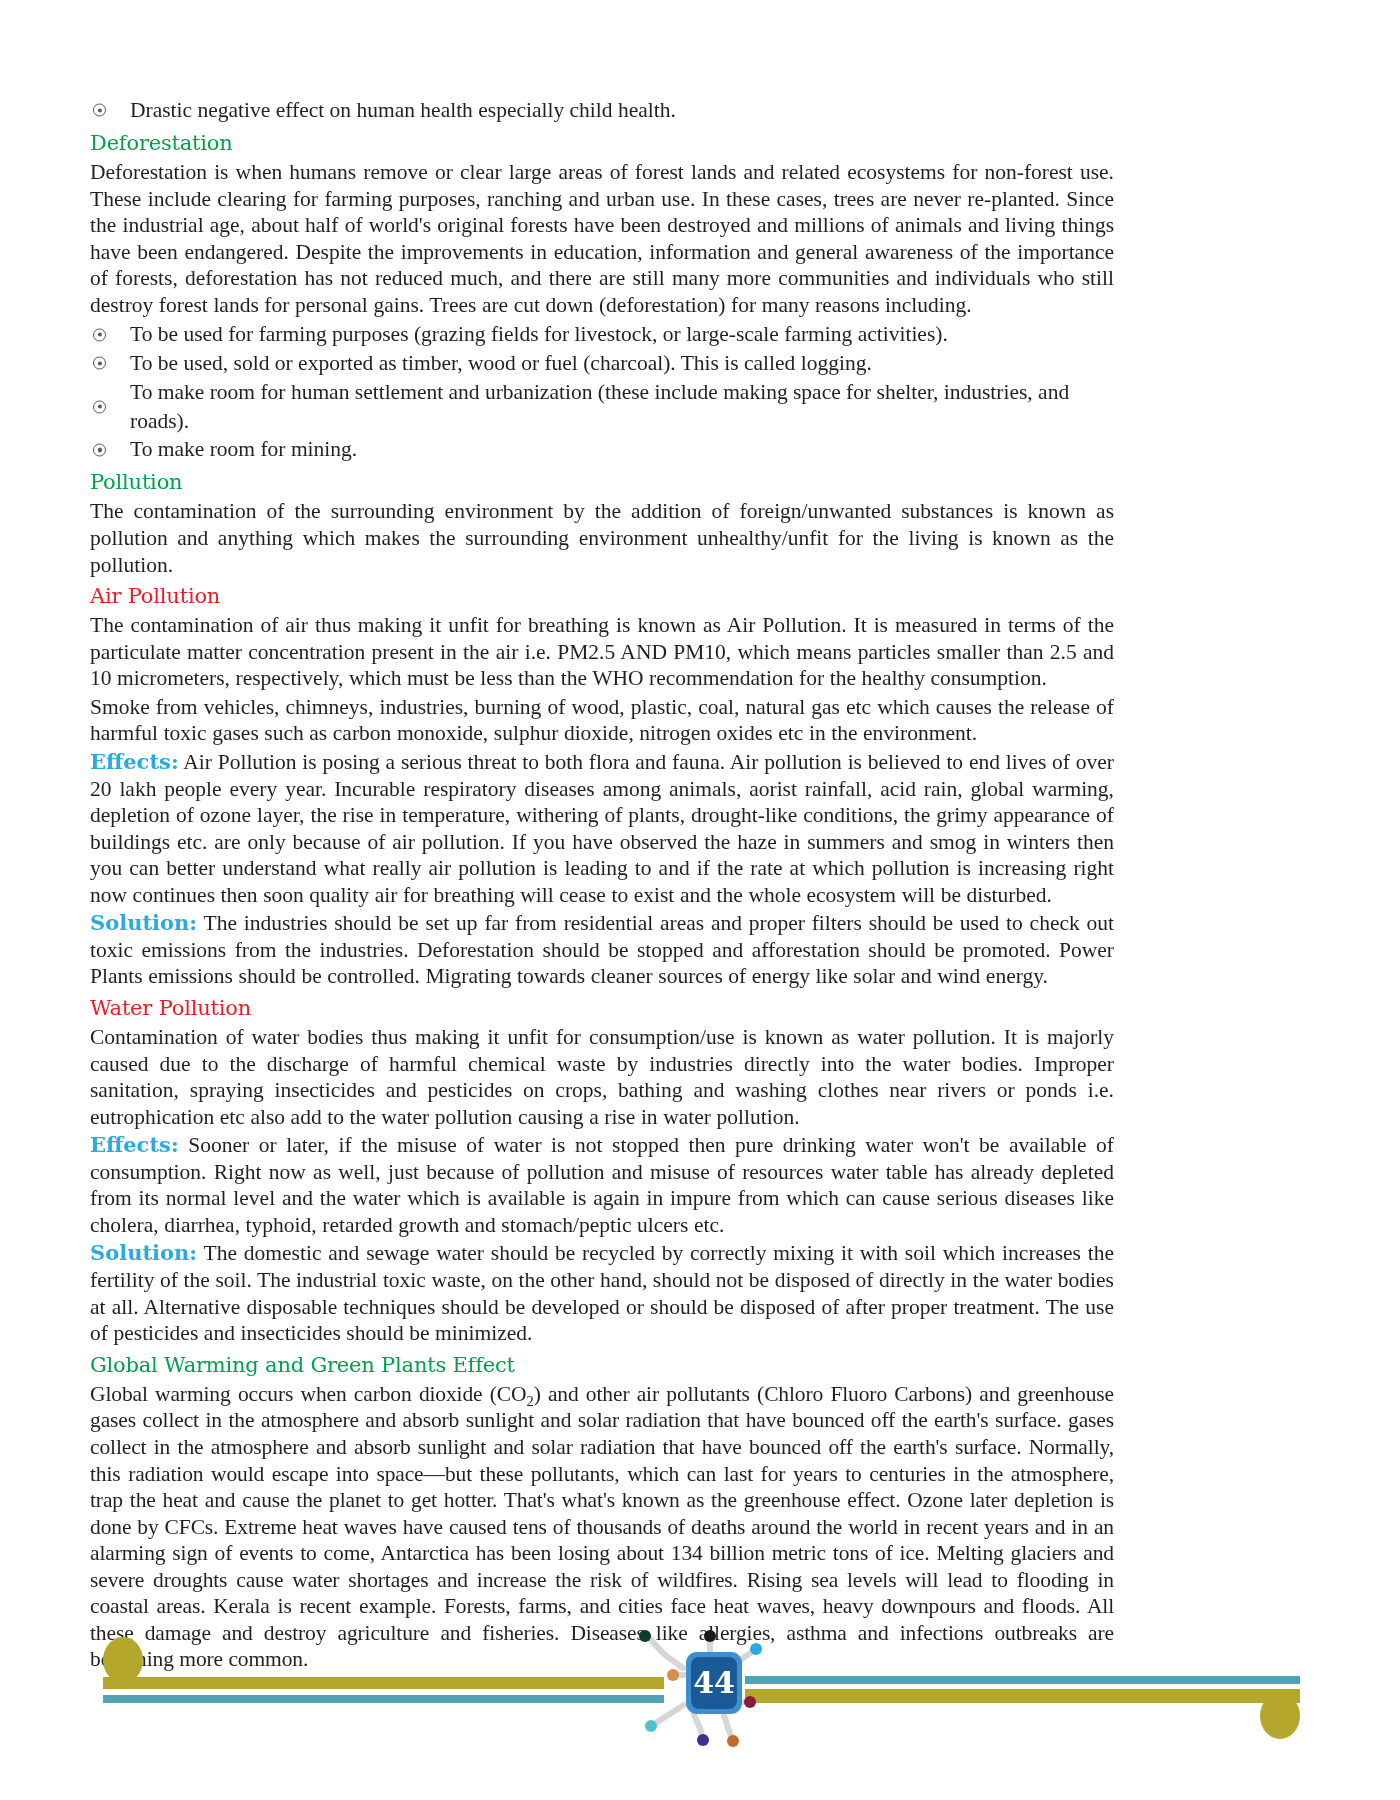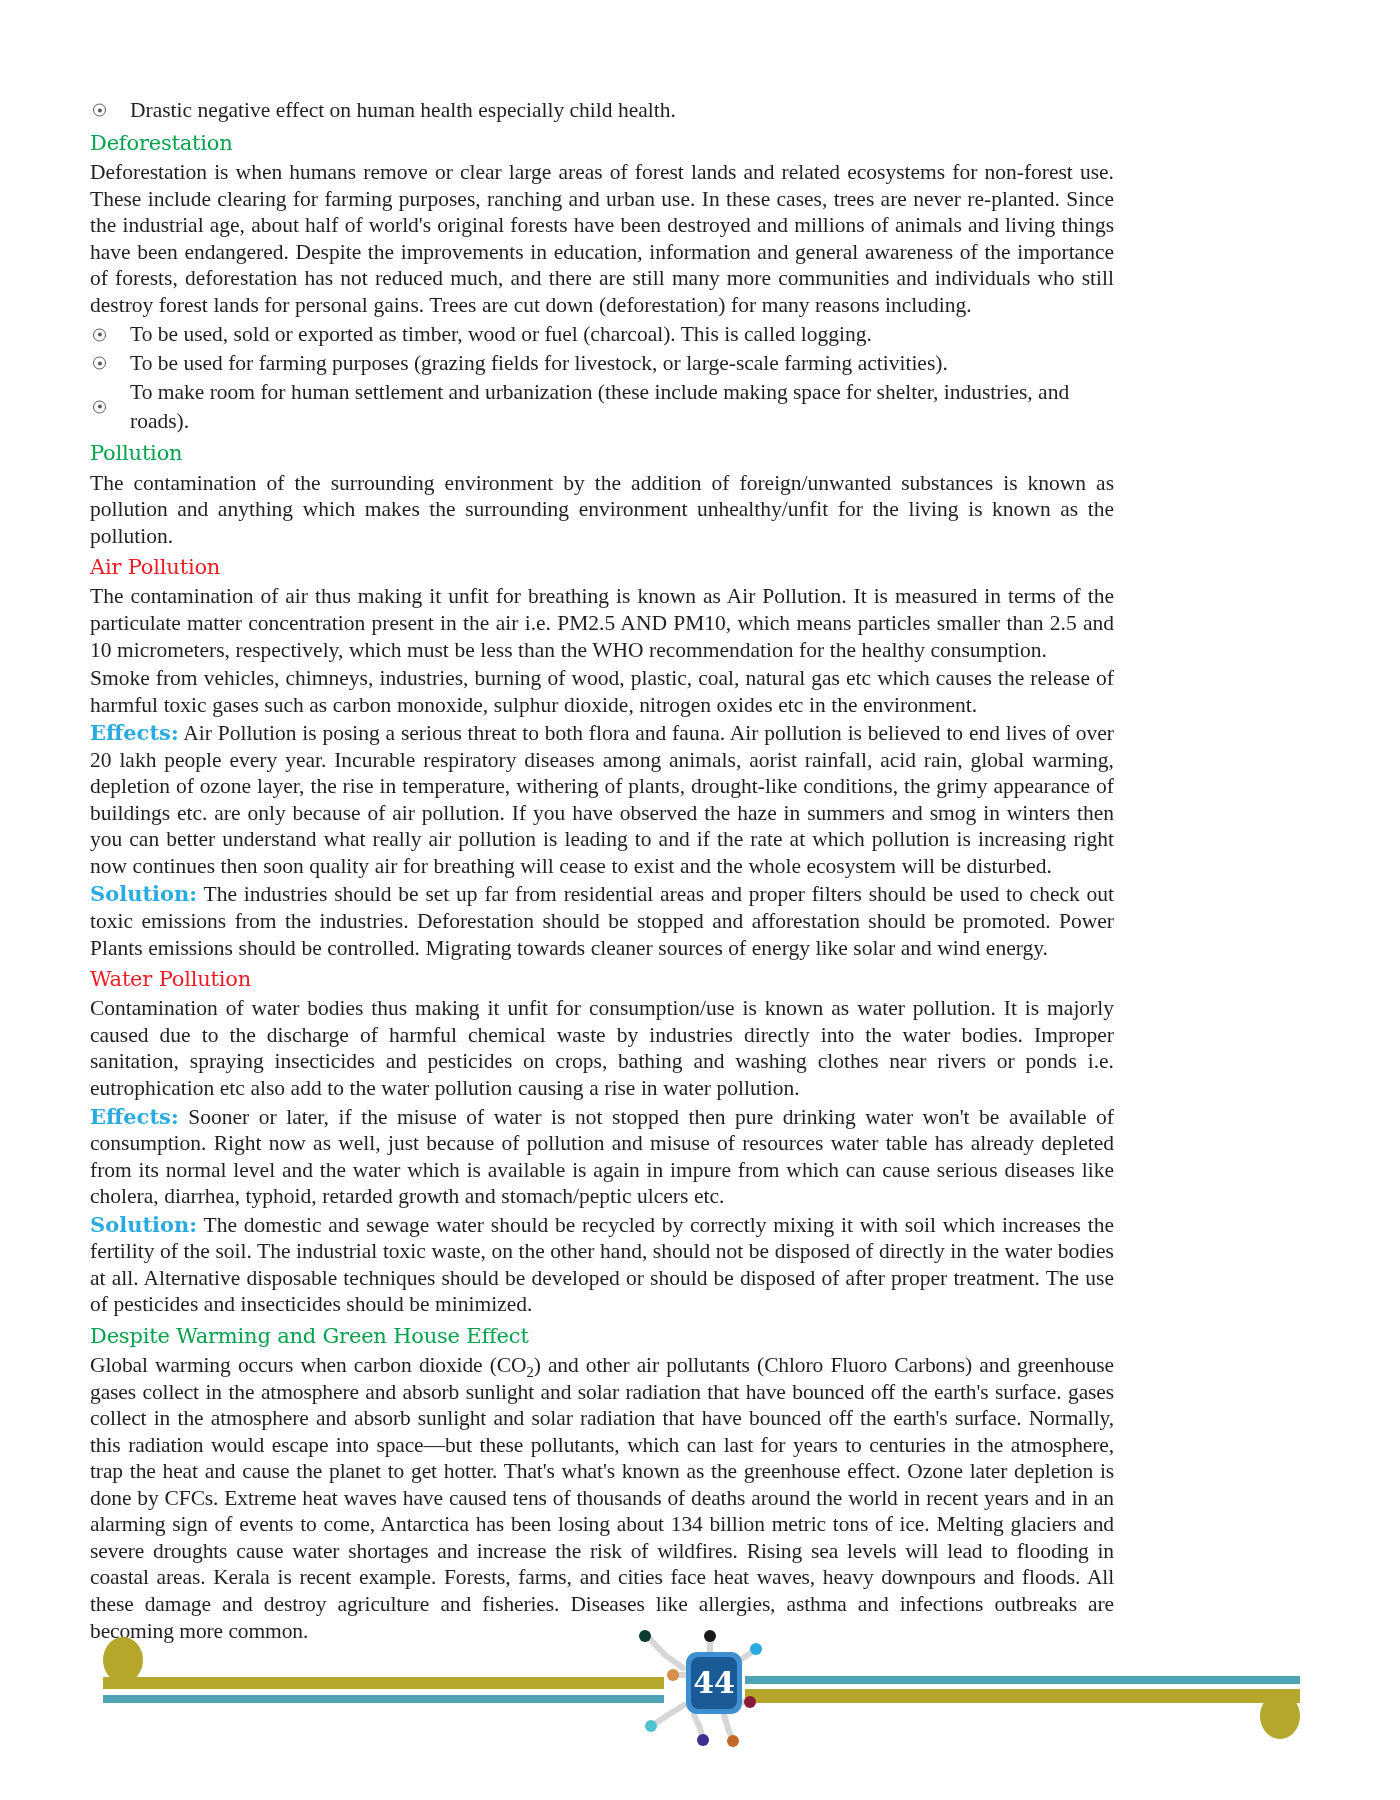--- a/index.html
+++ b/index.html
@@ -125,29 +125,33 @@
       </li>
     </ul>
 
     <h2 class="heading green">Deforestation</h2>
 
     <p class="para">Deforestation is when humans remove or clear large areas of forest lands and related ecosystems for non-forest use. These include clearing for farming purposes, ranching and urban use. In these cases, trees are never re-planted. Since the industrial age, about half of world's original forests have been destroyed and millions of animals and living things have been endangered. Despite the improvements in education, information and general awareness of the importance of forests, deforestation has not reduced much, and there are still many more communities and individuals who still destroy forest lands for personal gains. Trees are cut down (deforestation) for many reasons including.</p>
 
     <ul class="bullets">
       <li>
         <span class="dot"></span>
+        <span>To be used for farming purposes (grazing fields for livestock, or large-scale farming activities).</span>
+      </li>
+      <li>
+        <span class="dot"></span>
         <span>To be used, sold or exported as timber, wood or fuel (charcoal). This is called logging.</span>
       </li>
       <li>
         <span class="dot"></span>
-        <span>To be used for farming purposes (grazing fields for livestock, or large-scale farming activities).</span>
-      </li>
-      <li>
-        <span class="dot"></span>
         <span>To make room for human settlement and urbanization (these include making space for shelter, industries, and roads).</span>
+      </li>
+      <li>
+        <span class="dot"></span>
+        <span>To make room for mining.</span>
       </li>
     </ul>
 
     <h2 class="heading green">Pollution</h2>
     <p class="para">The contamination of the surrounding environment by the addition of foreign/unwanted substances is known as pollution and anything which makes the surrounding environment unhealthy/unfit for the living is known as the pollution.</p>
 
     <h2 class="heading red">Air Pollution</h2>
     <p class="para">The contamination of air thus making it unfit for breathing is known as Air Pollution. It is measured in terms of the particulate matter concentration present in the air i.e. PM2.5 AND PM10, which means particles smaller than 2.5 and 10 micrometers, respectively, which must be less than the WHO recommendation for the healthy consumption.</p>
     <p class="para">Smoke from vehicles, chimneys, industries, burning of wood, plastic, coal, natural gas etc which causes the release of harmful toxic gases such as carbon monoxide, sulphur dioxide, nitrogen oxides etc in the environment.</p>
 
@@ -155,21 +159,21 @@
 
     <p class="para"><span class="lbl">Solution:</span><span> The industries should be set up far from residential areas and proper filters should be used to check out toxic emissions from the industries. Deforestation should be stopped and afforestation should be promoted. Power Plants emissions should be controlled. Migrating towards cleaner sources of energy like solar and wind energy.</span></p>
 
     <h2 class="heading red">Water Pollution</h2>
     <p class="para">Contamination of water bodies thus making it unfit for consumption/use is known as water pollution. It is majorly caused due to the discharge of harmful chemical waste by industries directly into the water bodies. Improper sanitation, spraying insecticides and pesticides on crops, bathing and washing clothes near rivers or ponds i.e. eutrophication etc also add to the water pollution causing a rise in water pollution.</p>
 
     <p class="para"><span class="lbl">Effects:</span><span> Sooner or later, if the misuse of water is not stopped then pure drinking water won't be available of consumption. Right now as well, just because of pollution and misuse of resources water table has already depleted from its normal level and the water which is available is again in impure from which can cause serious diseases like cholera, diarrhea, typhoid, retarded growth and stomach/peptic ulcers etc.</span></p>
 
     <p class="para"><span class="lbl">Solution:</span><span> The domestic and sewage water should be recycled by correctly mixing it with soil which increases the fertility of the soil. The industrial toxic waste, on the other hand, should not be disposed of directly in the water bodies at all. Alternative disposable techniques should be developed or should be disposed of after proper treatment. The use of pesticides and insecticides should be minimized.</span></p>
 
-    <h2 class="heading green">Despite Warming and Green House Effect</h2>
+    <h2 class="heading green">Global Warming and Green Plants Effect</h2>
     <p class="para tight"><span>Global warming occurs when carbon dioxide (CO</span><sub>2</sub><span>) and other air pollutants (Chloro Fluoro Carbons) and greenhouse gases collect in the atmosphere and absorb sunlight and solar radiation that have bounced off the earth's surface. gases collect in the atmosphere and absorb sunlight and solar radiation that have bounced off the earth's surface. Normally, this radiation would escape into space—but these pollutants, which can last for years to centuries in the atmosphere, trap the heat and cause the planet to get hotter. That's what's known as the greenhouse effect. Ozone later depletion is done by CFCs. Extreme heat waves have caused tens of thousands of deaths around the world in recent years and in an alarming sign of events to come, Antarctica has been losing about 134 billion metric tons of ice. Melting glaciers and severe droughts cause water shortages and increase the risk of wildfires. Rising sea levels will lead to flooding in coastal areas. Kerala is recent example. Forests, farms, and cities face heat waves, heavy downpours and floods. All these damage and destroy agriculture and fisheries. Diseases like allergies, asthma and infections outbreaks are becoming more common.</span></p>
 
   </div>
 
   <div class="footer">
     <svg width="1400" height="180" viewBox="0 0 1400 180" xmlns="http://www.w3.org/2000/svg">
 
       <ellipse cx="123" cy="40" rx="20" ry="23" fill="#b5a72c"></ellipse>
 
       <rect x="103" y="57" width="561" height="12" fill="#b5a72c"></rect>

